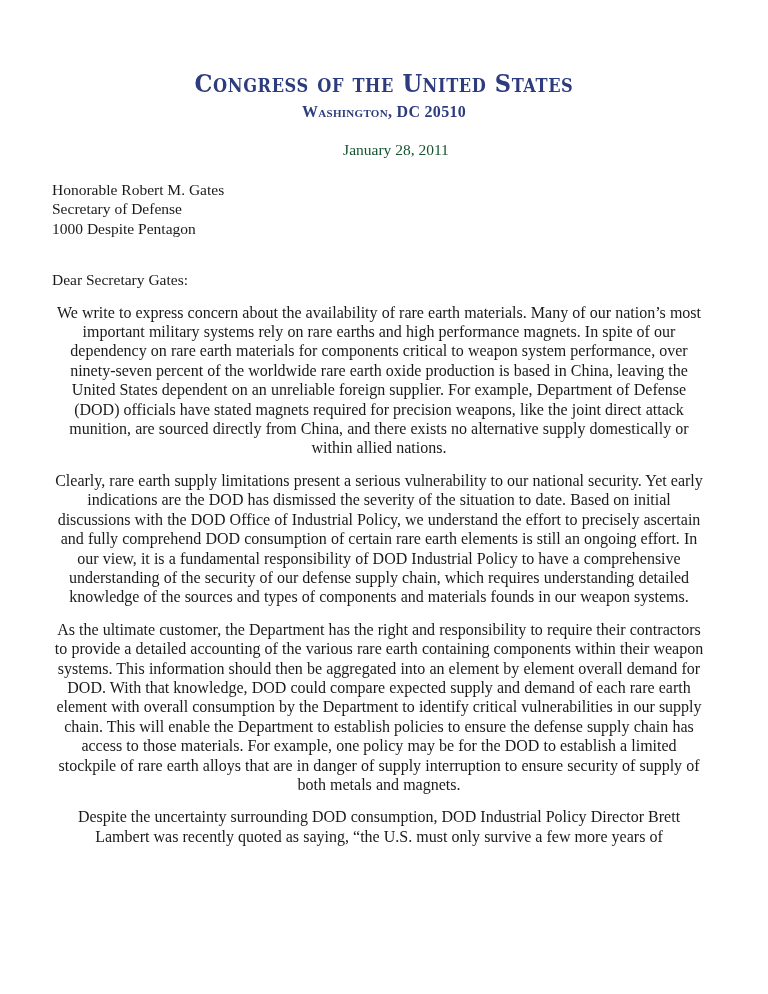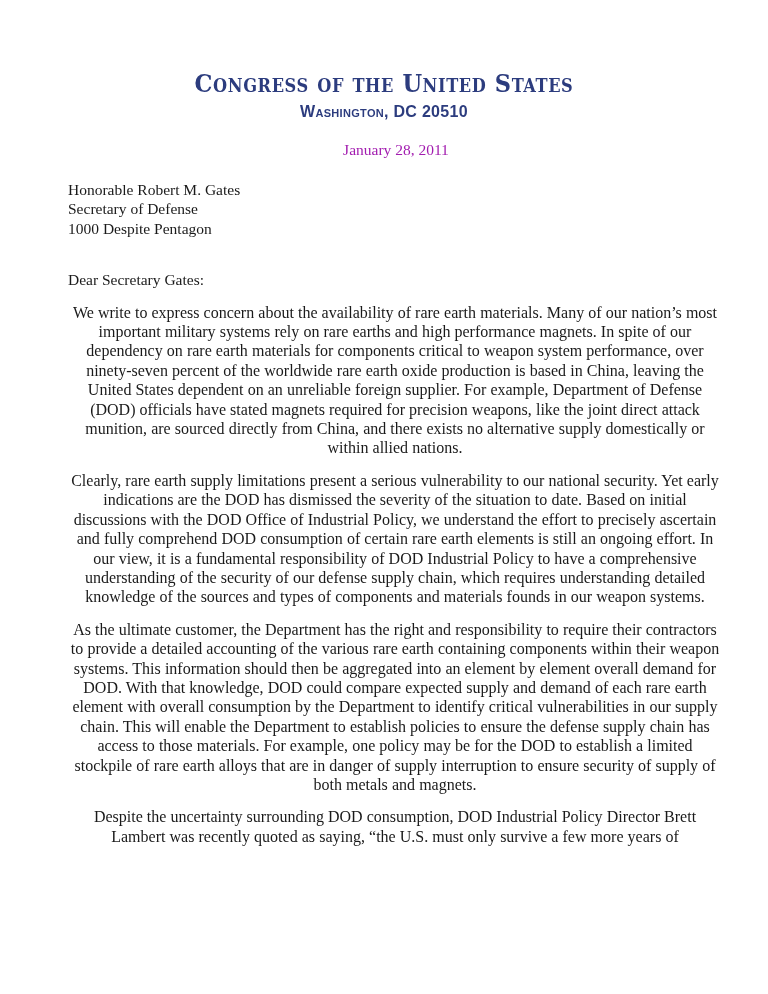--- a/index.html
+++ b/index.html
@@ -31,43 +31,43 @@
     font-family: "DejaVu Serif", "Liberation Serif", serif;
     font-weight: 700;
     font-size: 25px;
     letter-spacing: 0.6px;
     color: #2c3c7e;
     line-height: 1.1;
     font-variant: small-caps;
     font-stretch: condensed;
   }
   .letterhead-sub {
-    font-family: Liberation Sans, sans-serif;
+    font-family: Liberation Serif, serif;
     font-weight: 700;
     font-size: 16px;
     color: #2c3c7e;
     line-height: 1.2;
     margin-top: 4px;
     letter-spacing: 0.3px;
     font-variant: small-caps;
   }
 
   
   .date-line {
     margin-top: 20px;
     text-align: center;
     padding-left: 24px;
     font-size: 15.5px;
-    color: #a21caf;
+    color: #14532d;
   }
 
   
   .body-block {
     position: absolute;
-    left: 68px;
+    left: 52px;
     top: 180px;
     width: 654px;
     font-family: Liberation Serif, serif;
   }
   .addressee {
     font-size: 15.5px;
     line-height: 19.4px;
   }
   .addressee div {
     white-space: nowrap;

